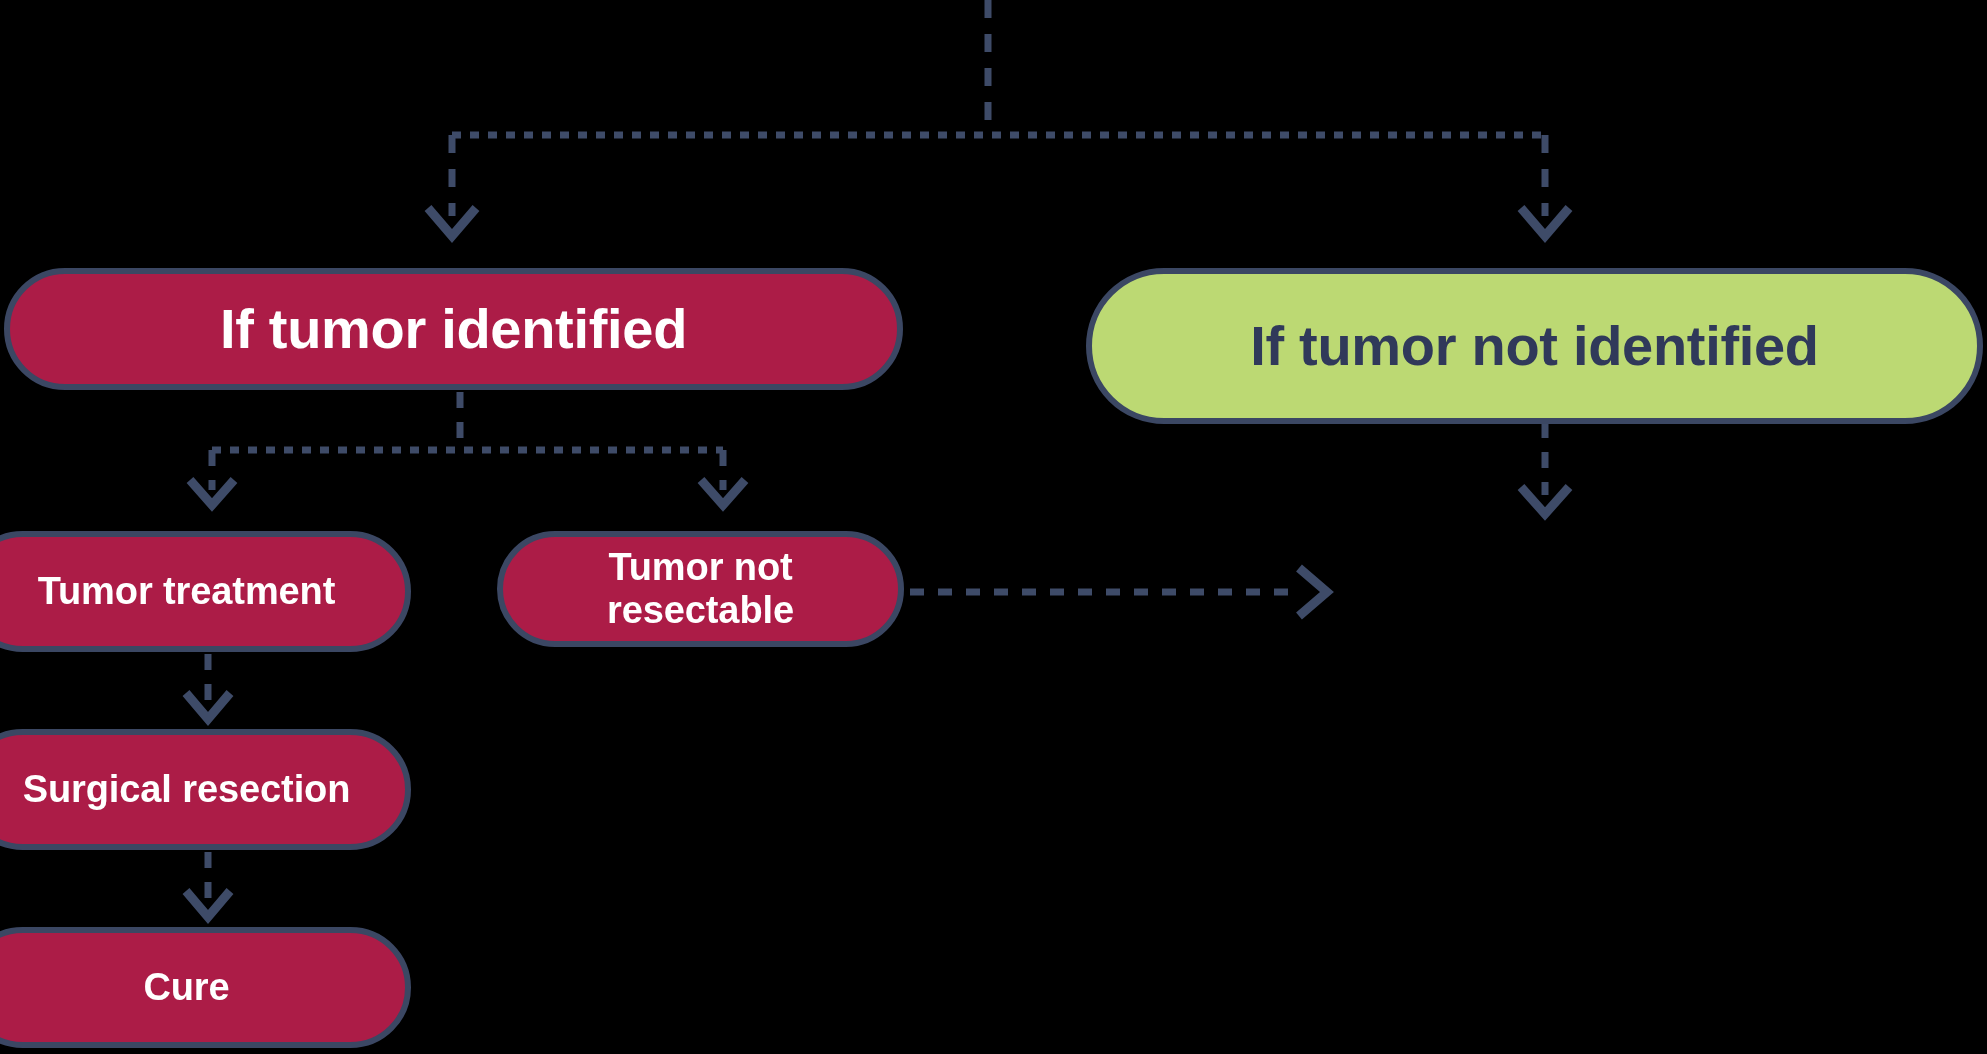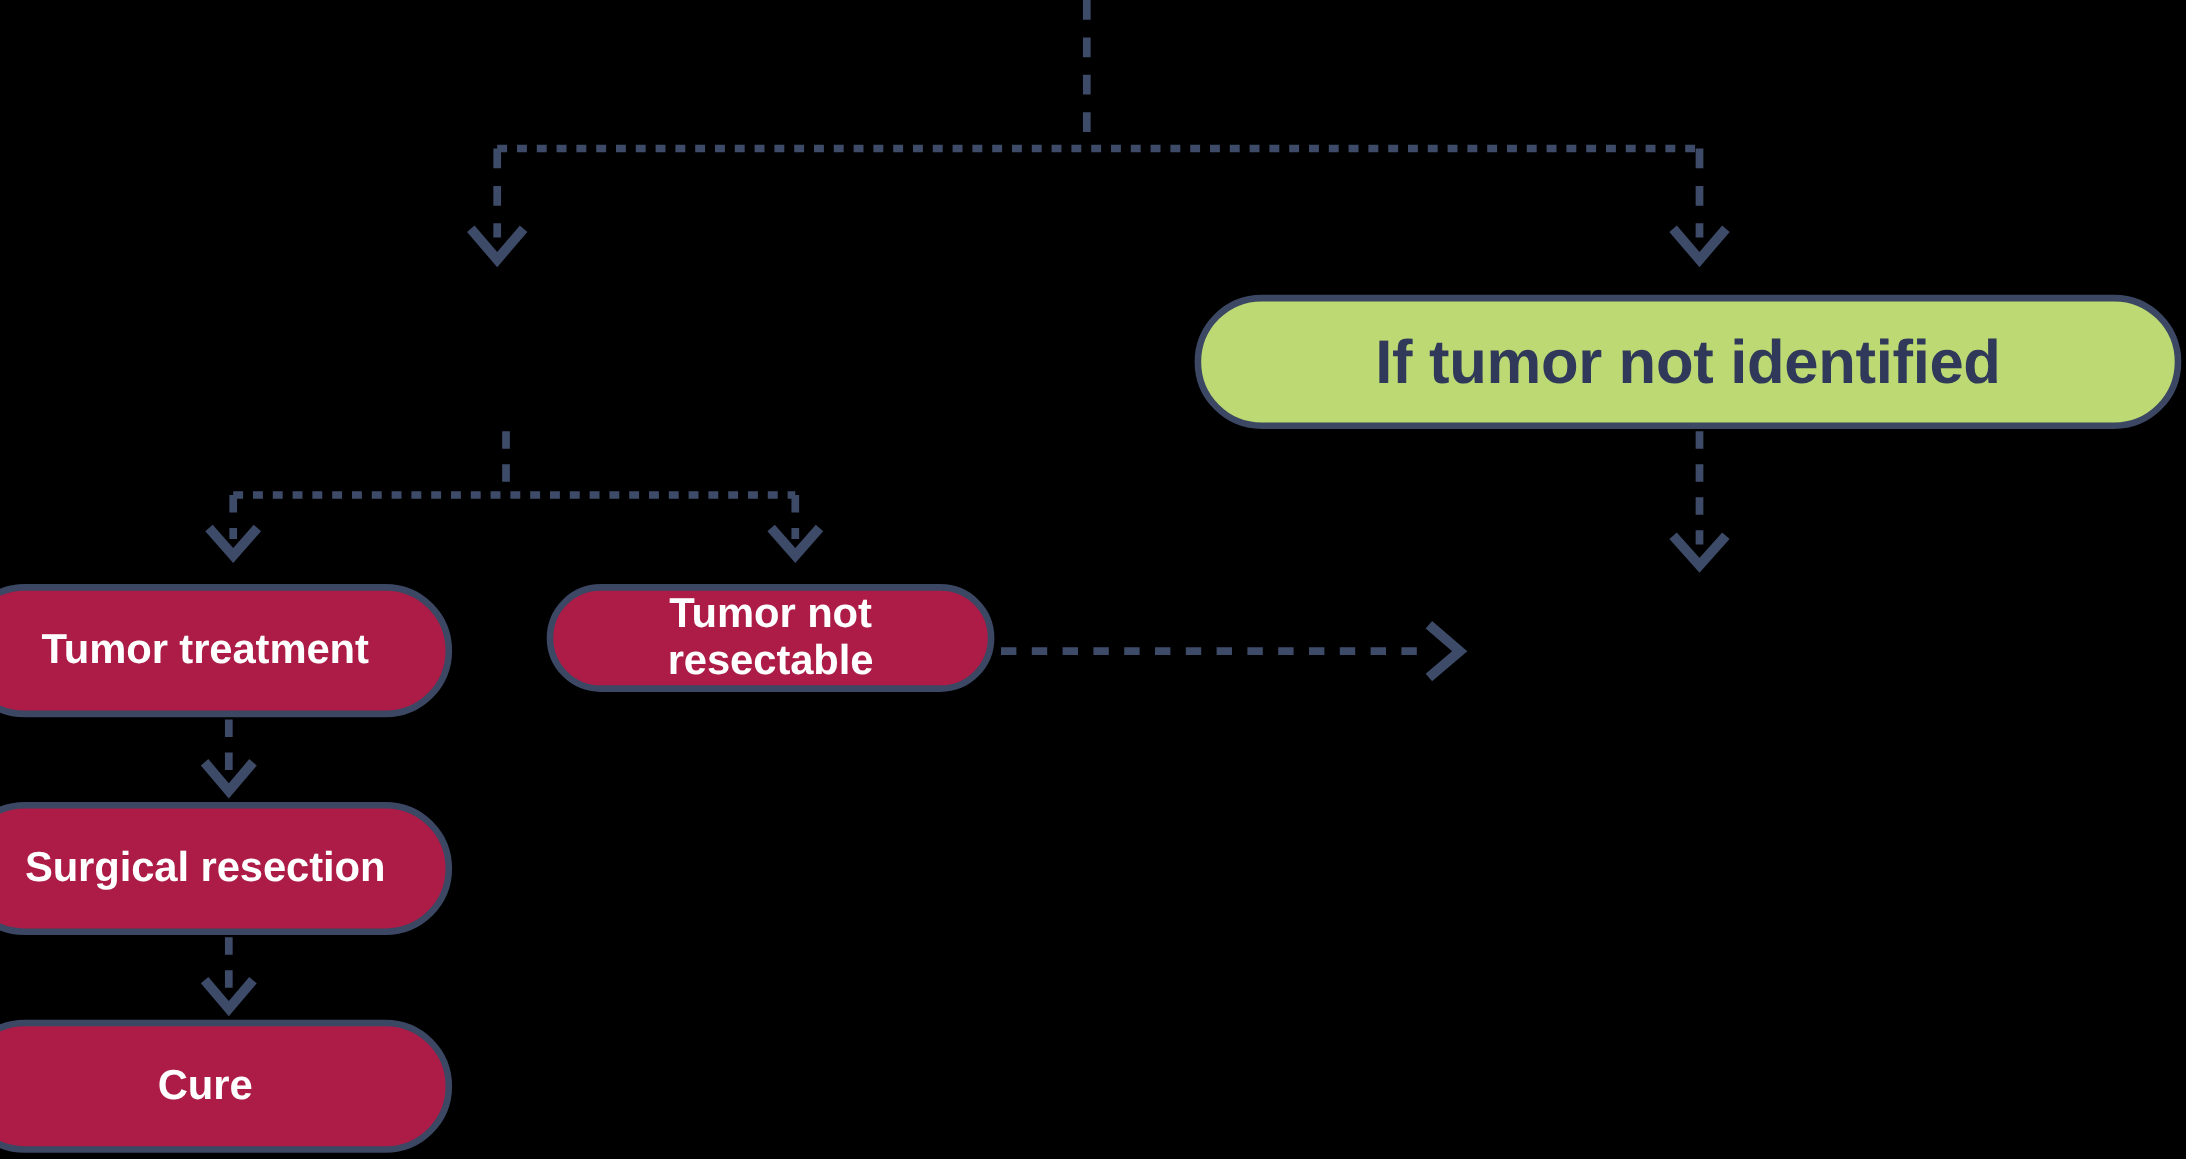--- a/index.html
+++ b/index.html
@@ -116,30 +116,33 @@
       <path d="M 208 654 L 208 702" stroke="#3e4b68" stroke-width="7" stroke-dasharray="16 14" fill="none"></path>
       <path d="M 186 693 L 208 719 L 230 693" stroke="#3e4b68" stroke-width="9" fill="none" stroke-linecap="butt" stroke-linejoin="miter"></path>
     </g>
 
     <g>
       <path d="M 208 852 L 208 900" stroke="#3e4b68" stroke-width="7" stroke-dasharray="16 14" fill="none"></path>
       <path d="M 186 891 L 208 917 L 230 891" stroke="#3e4b68" stroke-width="9" fill="none" stroke-linecap="butt" stroke-linejoin="miter"></path>
     </g>
   </svg>
 
+  <div class="node red big" style="left:4px; top:268px; width:899px; height:122px;">
+    <span class="node-label">If tumor identified</span>
+  </div>
 
-  <div class="node green big" style="left:1086px; top:268px; width:897px; height:122px;">
+  <div class="node green big" style="left:1086px; top:268px; width:897px; height:156px;">
     <span class="node-label">If tumor not identified</span>
   </div>
 
   <div class="node red small" style="left:-38px; top:531px; width:449px; height:121px;">
     <span class="node-label">Tumor treatment</span>
   </div>
 
-  <div class="node red small" style="left:497px; top:531px; width:407px; height:98px;">
+  <div class="node red small" style="left:497px; top:531px; width:407px; height:116px;">
     <span class="node-label">Tumor not
 resectable</span>
   </div>
 
 
   <div class="node red small" style="left:-38px; top:729px; width:449px; height:121px;">
     <span class="node-label">Surgical resection</span>
   </div>
 
   <div class="node red small" style="left:-38px; top:927px; width:449px; height:121px;">

